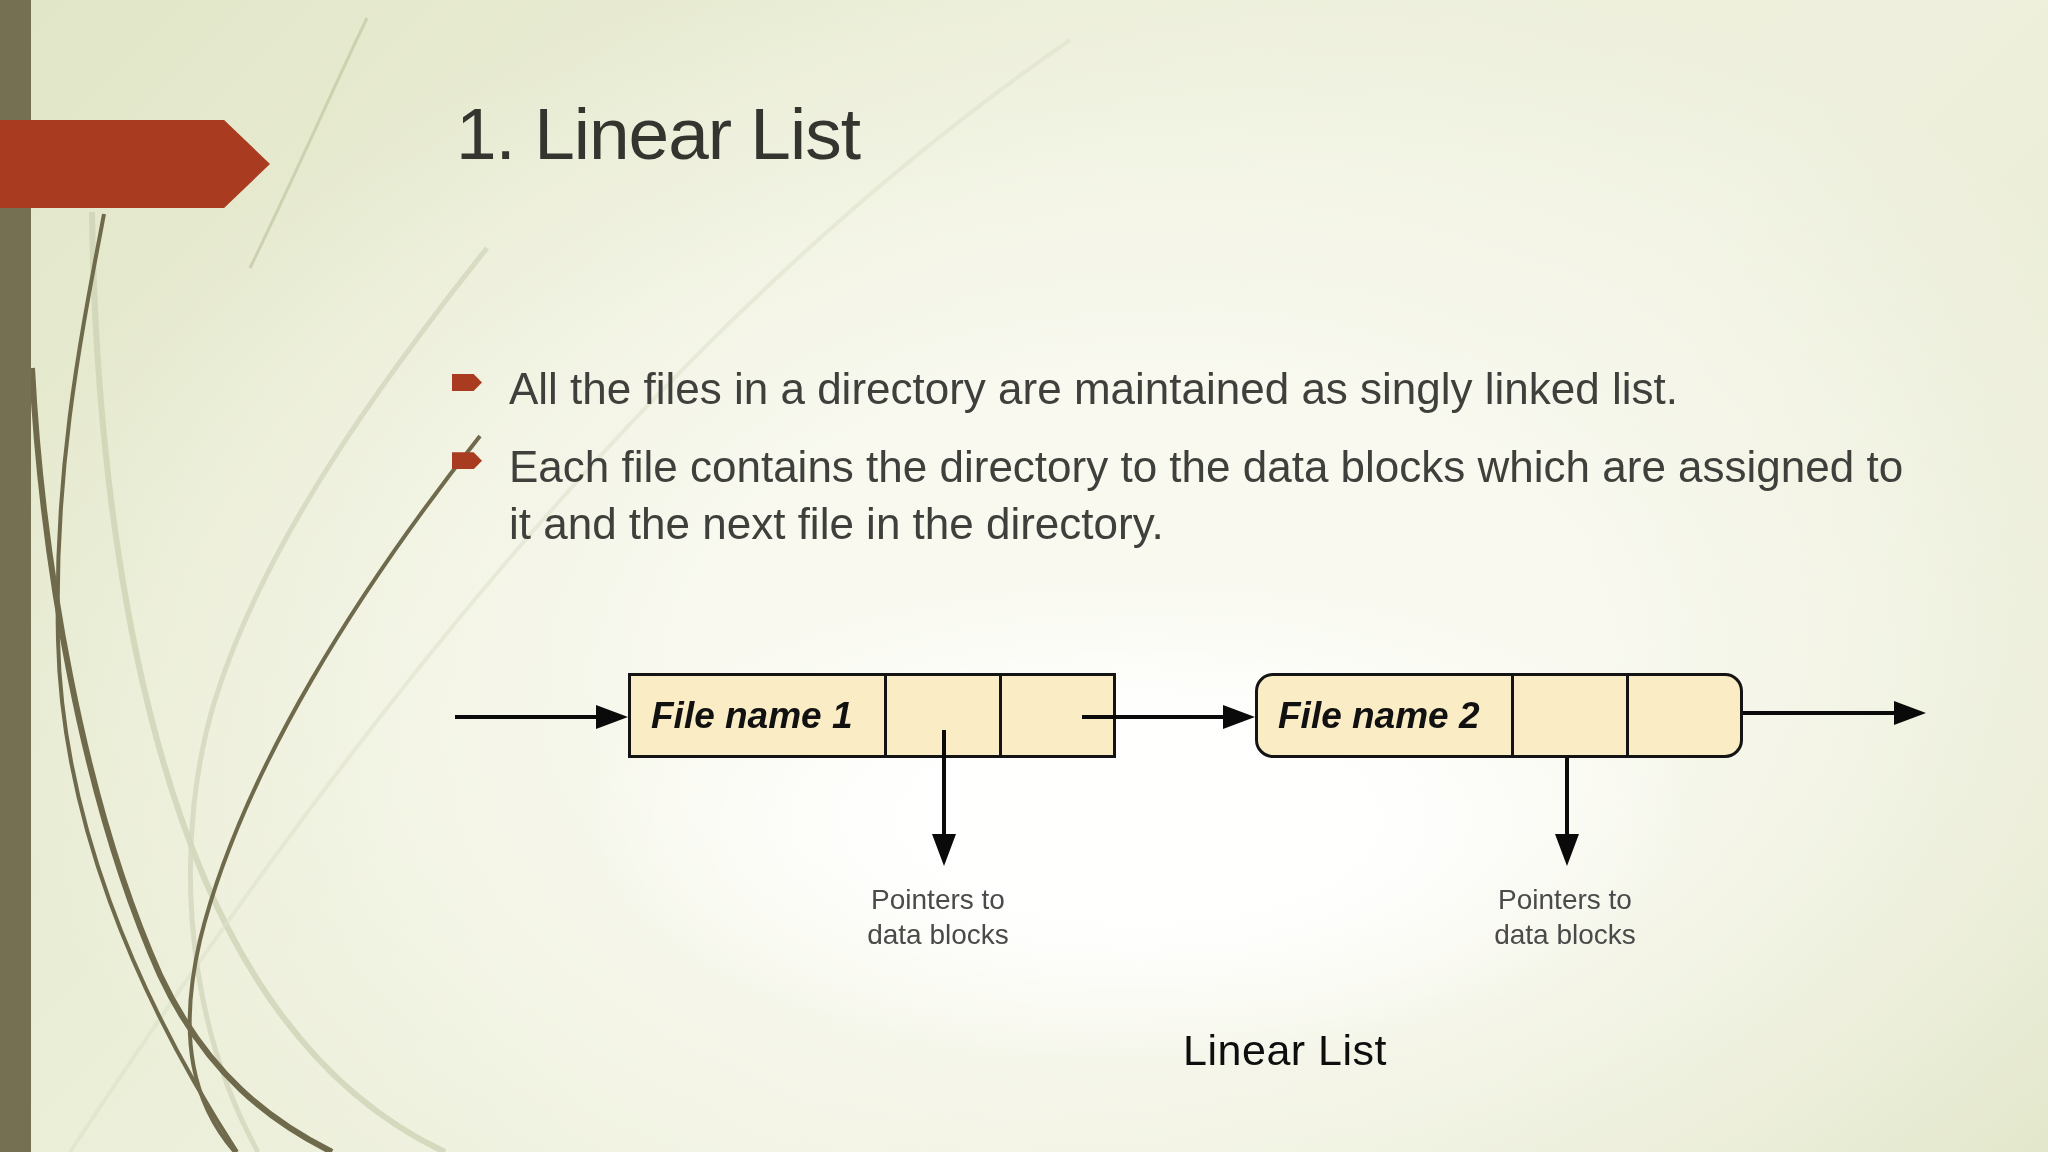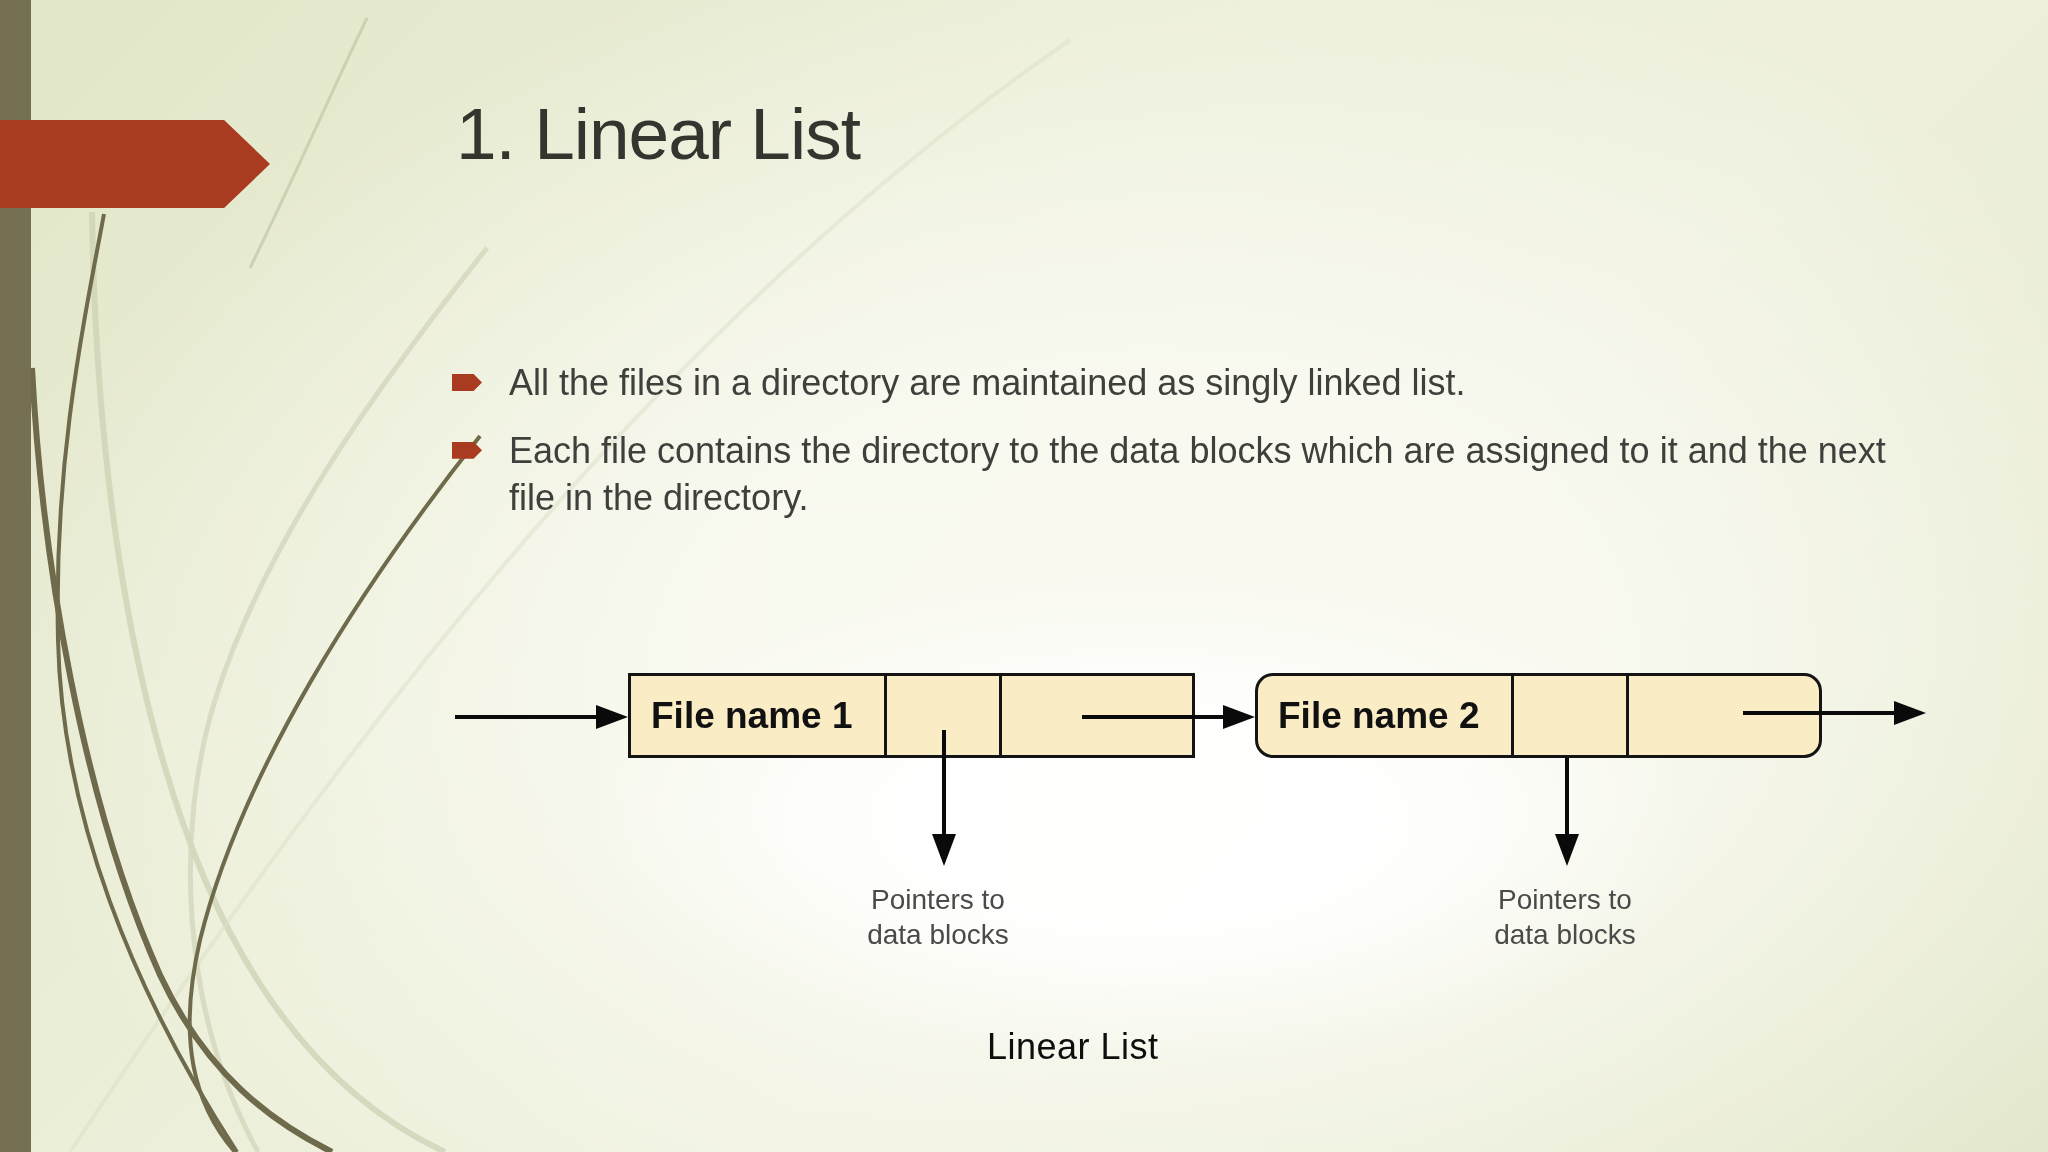--- a/index.html
+++ b/index.html
@@ -47,31 +47,32 @@
   }
   .bullet-item { display: flex; align-items: flex-start; margin-bottom: 21px; }
   .bullet-marker {
     flex: 0 0 auto;
     width: 30px; height: 17px;
     margin-top: 14px; margin-right: 27px;
     background: var(--accent-red, #a83b20);
     clip-path: polygon(0 0, 72% 0, 100% 50%, 72% 100%, 0 100%);
   }
   .bullet-text {
-    font-size: 36px; line-height: 1.3;
+    font-size: 44px; line-height: 1.3;
     color: var(--body-text, #3f3f3c);
   }
 
   
   .node {
     position: absolute; top: 673px;
-    width: 567px; height: 85px;
+    width: 488px; height: 85px;
     background: var(--node-fill, #faecc4);
     border: 3px solid var(--node-border, #141414);
     display: flex;
+    font-style: italic;
   }
   .node-1 { left: 628px; }
   .node-2 { left: 1255px; border-radius: 18px; }
   .cell-name {
     width: 256px; flex: 0 0 auto;
     border-right: 3px solid var(--node-border, #141414);
     display: flex; align-items: center;
     padding-left: 20px;
     font-size: 37px; font-weight: 700; color: #111;
     white-space: nowrap;
@@ -90,22 +91,22 @@
     text-align: center;
     font-size: 28px; line-height: 1.25;
     color: var(--pointer-label-text, #4a4a4a);
     white-space: pre-line;
   }
   .ptr-label-1 { left: 768px; }   
   .ptr-label-2 { left: 1395px; }  
 
   .diagram-caption {
     position: absolute; left: 987px; top: 1026px;
-    width: 400px; text-align: left;
-    font-size: 36px; color: var(--caption-text, #0e0e0e);
+    width: 400px; text-align: right;
+    font-size: 43px; color: var(--caption-text, #0e0e0e);
     letter-spacing: 0.5px;
   }
 </style>
 </head>
 <body>
 
 <div class="slide">
 
   <svg class="wisps" viewBox="0 0 2048 1152" fill="none" aria-hidden="true">
 

